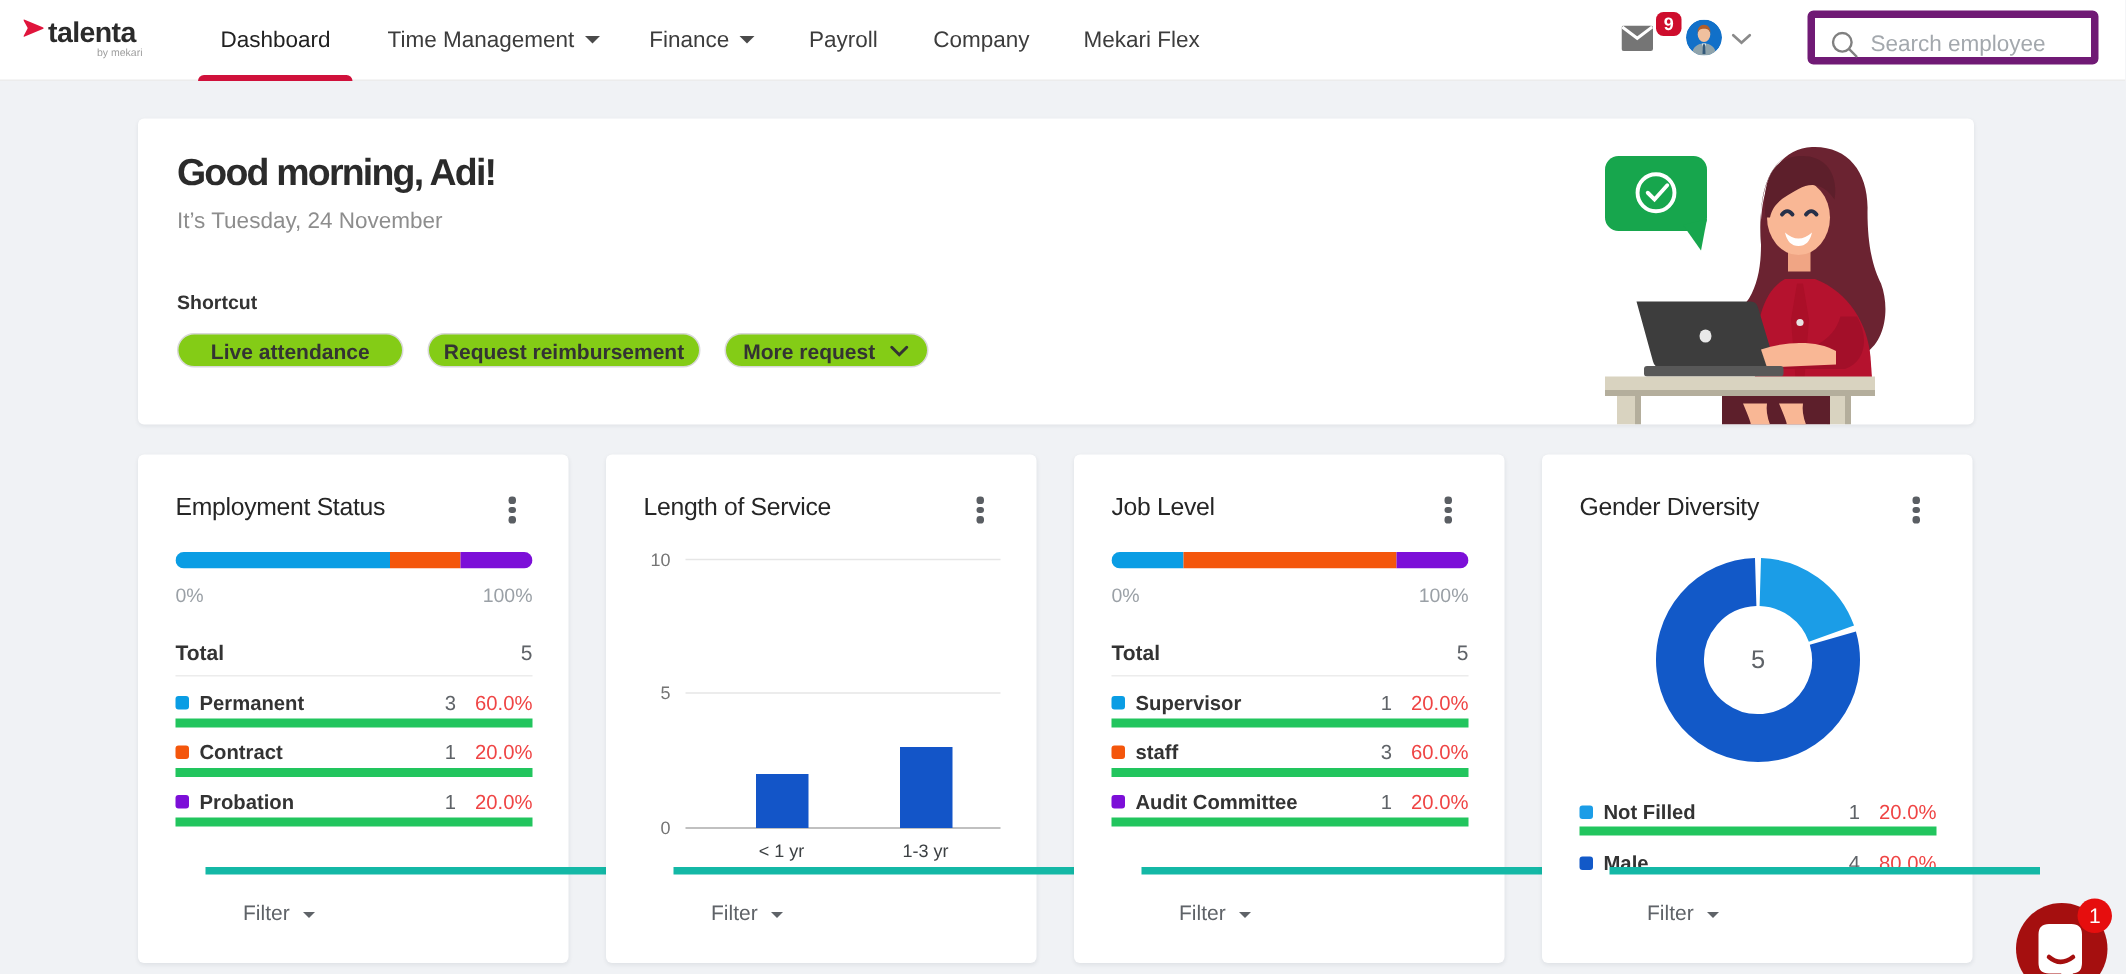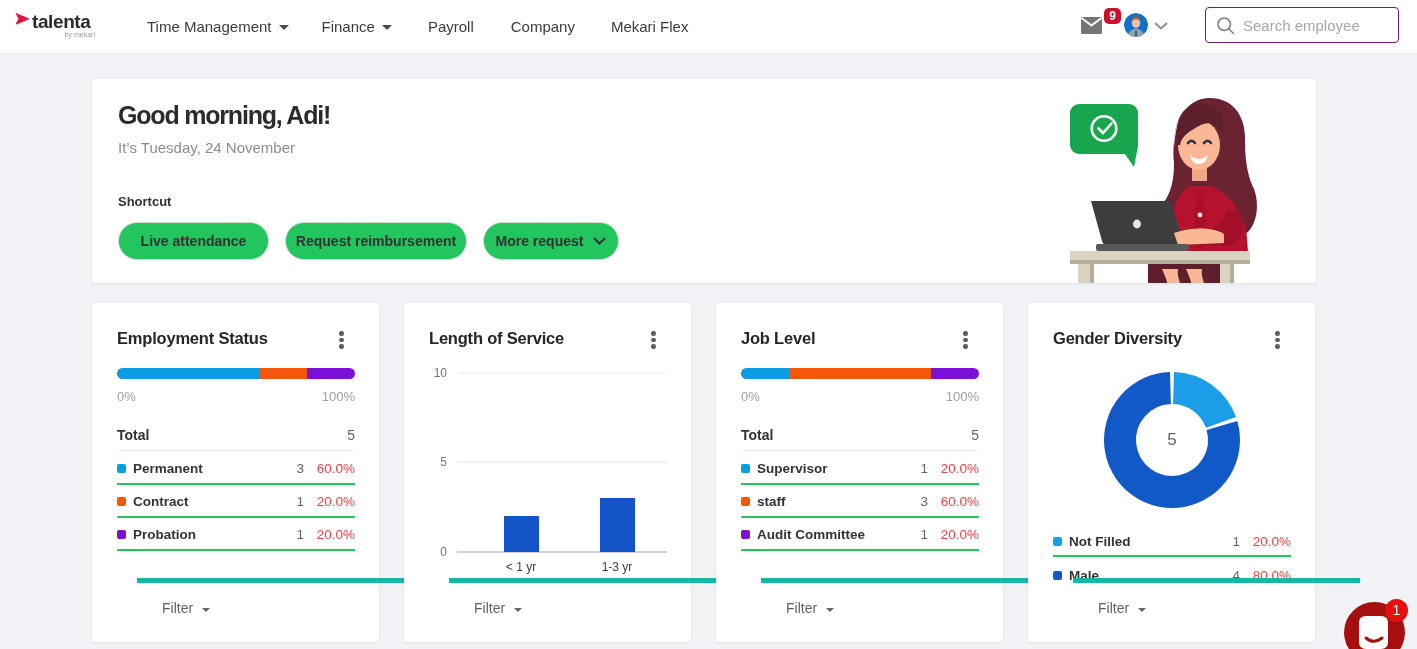--- a/index.html
+++ b/index.html
@@ -9,47 +9,47 @@
 .header { position:relative; width:100%; height:54px; background:#fff; border-bottom:1px solid #ececec; }
 .nav { position:absolute; left:147px; top:0; height:54px; display:flex; }
 .nav a { position:relative; display:block; height:54px; line-height:53px; font-size:15px; color:#3c3c3c; text-decoration:none; white-space:nowrap; }
 .nav a.active { color:#212121; }
 .nav a.active:after { content:""; position:absolute; left:-15px; right:-15px; bottom:0; height:4px; background:#d0113b; border-radius:4px 4px 0 0; }
 .nav .caret { display:inline-block; width:0; height:0; border-left:5px solid transparent; border-right:5px solid transparent; border-top:5px solid #4a4a4a; margin-left:7px; vertical-align:middle; margin-top:-2px; }
 .mail { position:absolute; left:1081px; top:17px; }
 .badge9 { position:absolute; left:1104px; top:8px; width:17px; height:16px; background:#ce0d2d; border-radius:5px; color:#fff; font-size:12px; font-weight:bold; text-align:center; line-height:16px; }
 .avatar { position:absolute; left:1124px; top:13px; width:24px; height:24px; border-radius:50%; overflow:hidden; }
 .chev { position:absolute; left:1154px; top:22px; }
-.search { position:absolute; left:1205px; top:7px; width:194px; height:36px; border:1px solid #701a75; border-radius:4px; background:#fff; }
+.search { position:absolute; left:1205px; top:7px; width:194px; height:36px; border:5px solid #701a75; border-radius:4px; background:#fff; }
 .search .ph { position:absolute; left:37px; top:9px; font-size:15px; color:#a3a8ad; }
 .search svg { position:absolute; left:11px; top:9px; }
 
 .main { position:absolute; left:92px; top:79px; width:1224px; }
 .gcard { position:relative; width:1224px; height:204px; background:#fff; border-radius:4px; box-shadow:0 1px 3px rgba(22,33,55,0.08); }
 .greet-title { position:absolute; left:26px; top:23px; font-size:25px; font-weight:bold; color:#2b2b2b; line-height:26px; letter-spacing:-1.2px; }
 .greet-date { position:absolute; left:26px; top:60px; font-size:15px; color:#8d8d8d; line-height:17px; }
 .greet-short { position:absolute; left:26px; top:115px; font-size:13px; font-weight:bold; color:#333; line-height:15px; }
 .pills { position:absolute; left:26px; top:143px; display:flex; }
-.pill { height:38px; border:1px solid #d8d8d8; border-radius:19px; font-size:14px; font-weight:bold; color:#333; margin-right:16px; background:#22c55e; white-space:nowrap; display:flex; align-items:center; justify-content:center; }
+.pill { height:23px; border:1px solid #d8d8d8; border-radius:19px; font-size:14px; font-weight:bold; color:#333; margin-right:16px; background:#84cc16; white-space:nowrap; display:flex; align-items:center; justify-content:center; }
 .illus { position:absolute; right:58px; bottom:0; }
 
 .cards { display:flex; margin-top:20px; }
 .card { position:relative; width:287px; height:339px; background:#fff; border-radius:4px; box-shadow:0 1px 3px rgba(22,33,55,0.08); margin-right:25px; }
 .card:last-child { margin-right:0; }
-.card h2 { position:absolute; left:25px; top:26px; font-size:16.5px; font-weight:bold; color:#262626; letter-spacing:-0.2px; }
+.card h2 { position:absolute; left:25px; top:26px; font-size:16.5px; font-weight:normal; color:#262626; letter-spacing:-0.2px; }
 .kebab { position:absolute; right:36px; top:28px; width:4px; }
 .kebab i { display:block; width:4.5px; height:4.5px; border-radius:50%; background:#5a5e63; margin-bottom:2px; }
 .sbar { position:absolute; left:25px; top:65px; width:238px; height:11px; border-radius:6px; overflow:hidden; display:flex; }
 .sbar i { display:block; height:11px; }
 .pctlabels { position:absolute; left:25px; top:86px; width:238px; font-size:13px; color:#9aa0a6; }
 .pctlabels span { float:right; }
 .trow { position:absolute; left:25px; top:117px; width:238px; height:31px; border-bottom:1px solid #ececec; font-size:14px; color:#333; display:flex; align-items:center; }
 .trow b { font-weight:bold; }
 .trow .tv { margin-left:auto; color:#5f6368; }
-.lrow { position:absolute; left:25px; width:238px; height:33px; border-bottom:2px solid #22c55e; font-size:13.5px; }
+.lrow { position:absolute; left:25px; width:238px; height:33px; border-bottom:6px solid #22c55e; font-size:13.5px; }
 .lrow .sq { position:absolute; left:0; top:12px; width:9px; height:9px; border-radius:2px; }
 .lrow .lbl { position:absolute; left:16px; top:9px; font-weight:bold; color:#333; }
 .lrow .cnt { position:absolute; right:51px; top:9px; color:#5f6368; }
 .lrow .pct { position:absolute; right:0; top:9px; color:#ef4444; }
 .filter { position:absolute; left:0; bottom:12px; width:100%; height:52px; border-top:5px solid #14b8a6;margin-left:45px; }
 .filter .ft { position:absolute; left:25px; top:17px; font-size:14px; color:#5f6368; }
 .filter .fcaret { position:absolute; left:65px; top:25px; width:0; height:0; border-left:4.5px solid transparent; border-right:4.5px solid transparent; border-top:4.5px solid #5f6368; }
 .cblue { background:#0a9de4; } .corange { background:#f4560c; } .cpurple { background:#7c0fd8; }
 .donut5 { position:absolute; left:119px; top:127px; font-size:17px; color:#5f6368; width:50px; text-align:center; }
 
@@ -58,20 +58,21 @@
 </style>
 </head>
 <body>
 <div class="header">
   <svg width="100" height="40" viewBox="0 0 100 40" style="position:absolute;left:0;top:6px">
     <path d="M16.5 7.2 L28.5 12.2 Q29.8 12.8 28.5 13.4 L16.5 18.4 Q15.3 18.9 15.9 17.6 L18.3 13.2 Q18.5 12.8 18.3 12.4 L15.9 8 Q15.3 6.7 16.5 7.2 Z" fill="#e0153c"></path>
     <text x="32" y="22" font-family="Liberation Sans, sans-serif" font-size="19" font-weight="bold" fill="#2b2b2b" letter-spacing="-0.4">talenta</text>
     <text x="95" y="31" font-family="Liberation Sans, sans-serif" font-size="7" fill="#9e9e9e" text-anchor="end">by mekari</text>
   </svg>
   <div class="nav">
+    <a class="active" style="margin-right:38px">Dashboard</a>
     <a style="margin-right:33px">Time Management<span class="caret"></span></a>
     <a style="margin-right:36px">Finance<span class="caret"></span></a>
     <a style="margin-right:37px">Payroll</a>
     <a style="margin-right:36px">Company</a>
     <a>Mekari Flex</a>
   </div>
   <svg class="mail" width="21" height="17" viewBox="0 0 21 17">
     <rect x="0" y="0" width="21" height="17" rx="1.5" fill="#757575"></rect>
     <path d="M0.5 1 L10.5 8.5 L20.5 1" stroke="#fff" stroke-width="2" fill="none"></path>
   </svg>

